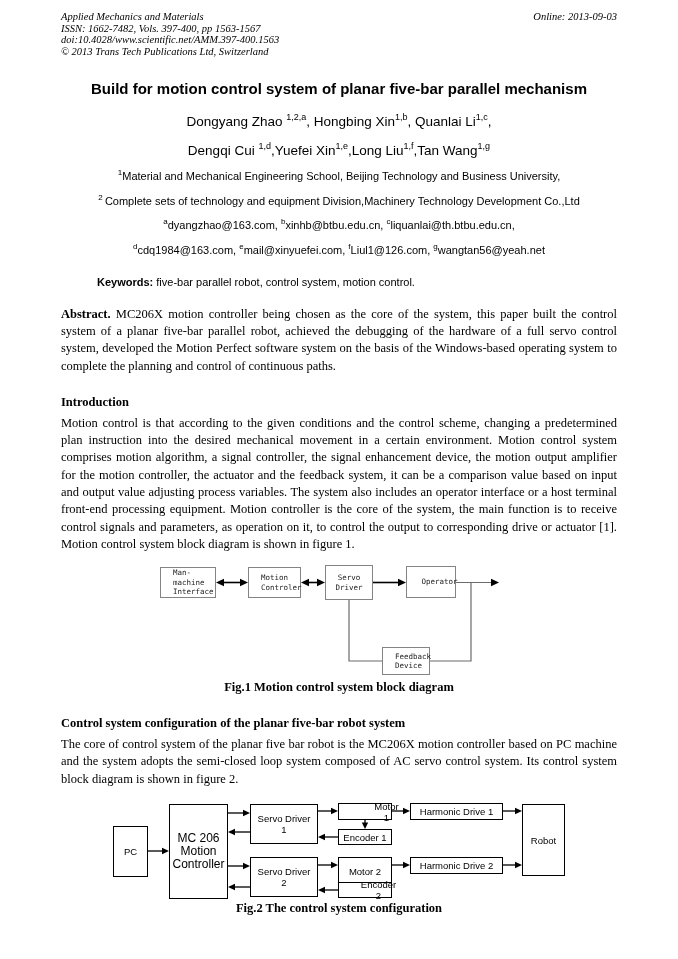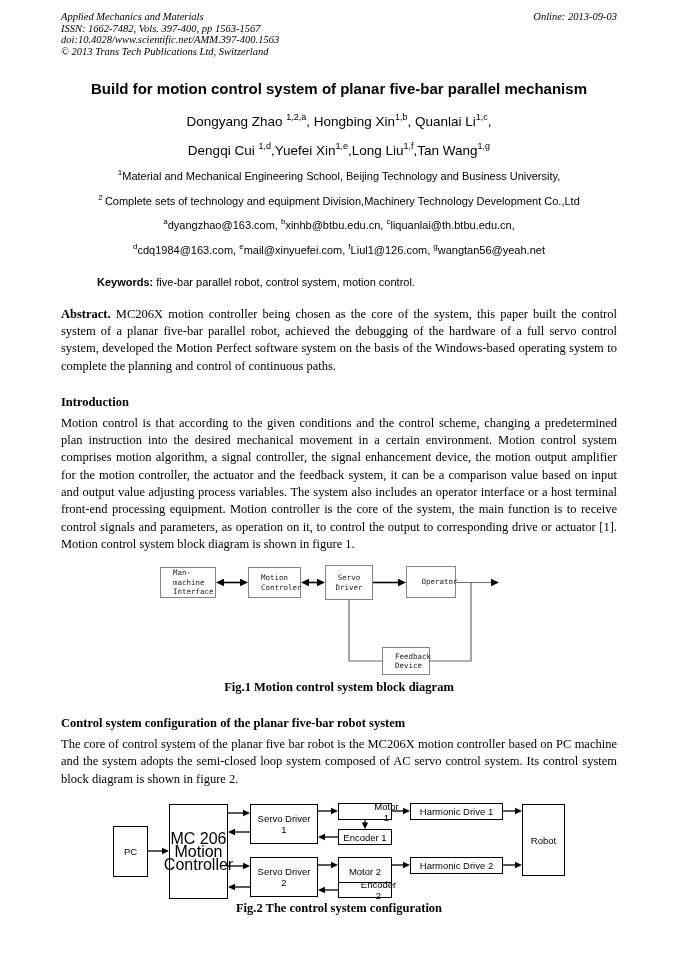--- a/index.html
+++ b/index.html
@@ -44,21 +44,21 @@
   .fbox1.left { justify-content:flex-start; padding-left:12px; }
   .fbox1.center { justify-content:center; text-align:center; }
 
   .fig-caption { margin-top:3px; text-align:center; font-size:12.5px; font-weight:bold; line-height:15px; }
 
   
   .fig2 { position:relative; margin-top:11px; height:100px; }
   .fbox2 { position:absolute; box-sizing:border-box; border:1px solid #000; background:#fff;
     font-family:"Liberation Sans", sans-serif; font-size:9.5px; line-height:11px; color:#000;
     display:flex; align-items:center; justify-content:center; text-align:center; white-space:pre-line; }
-  .fbox2.mc { font-size:16px; line-height:13px; }
+  .fbox2.mc { font-size:12px; line-height:13px; }
   .fig2-caption { margin-top:2px; text-align:center; font-size:12.5px; font-weight:bold; line-height:15px; }
 </style>
 </head>
 <body>
 
 <div class="header margins">
   <div class="header-left">
     <div>Applied Mechanics and Materials</div>
     <div>ISSN: 1662-7482, Vols. 397-400, pp 1563-1567</div>
     <div>doi:10.4028/www.scientific.net/AMM.397-400.1563</div>

